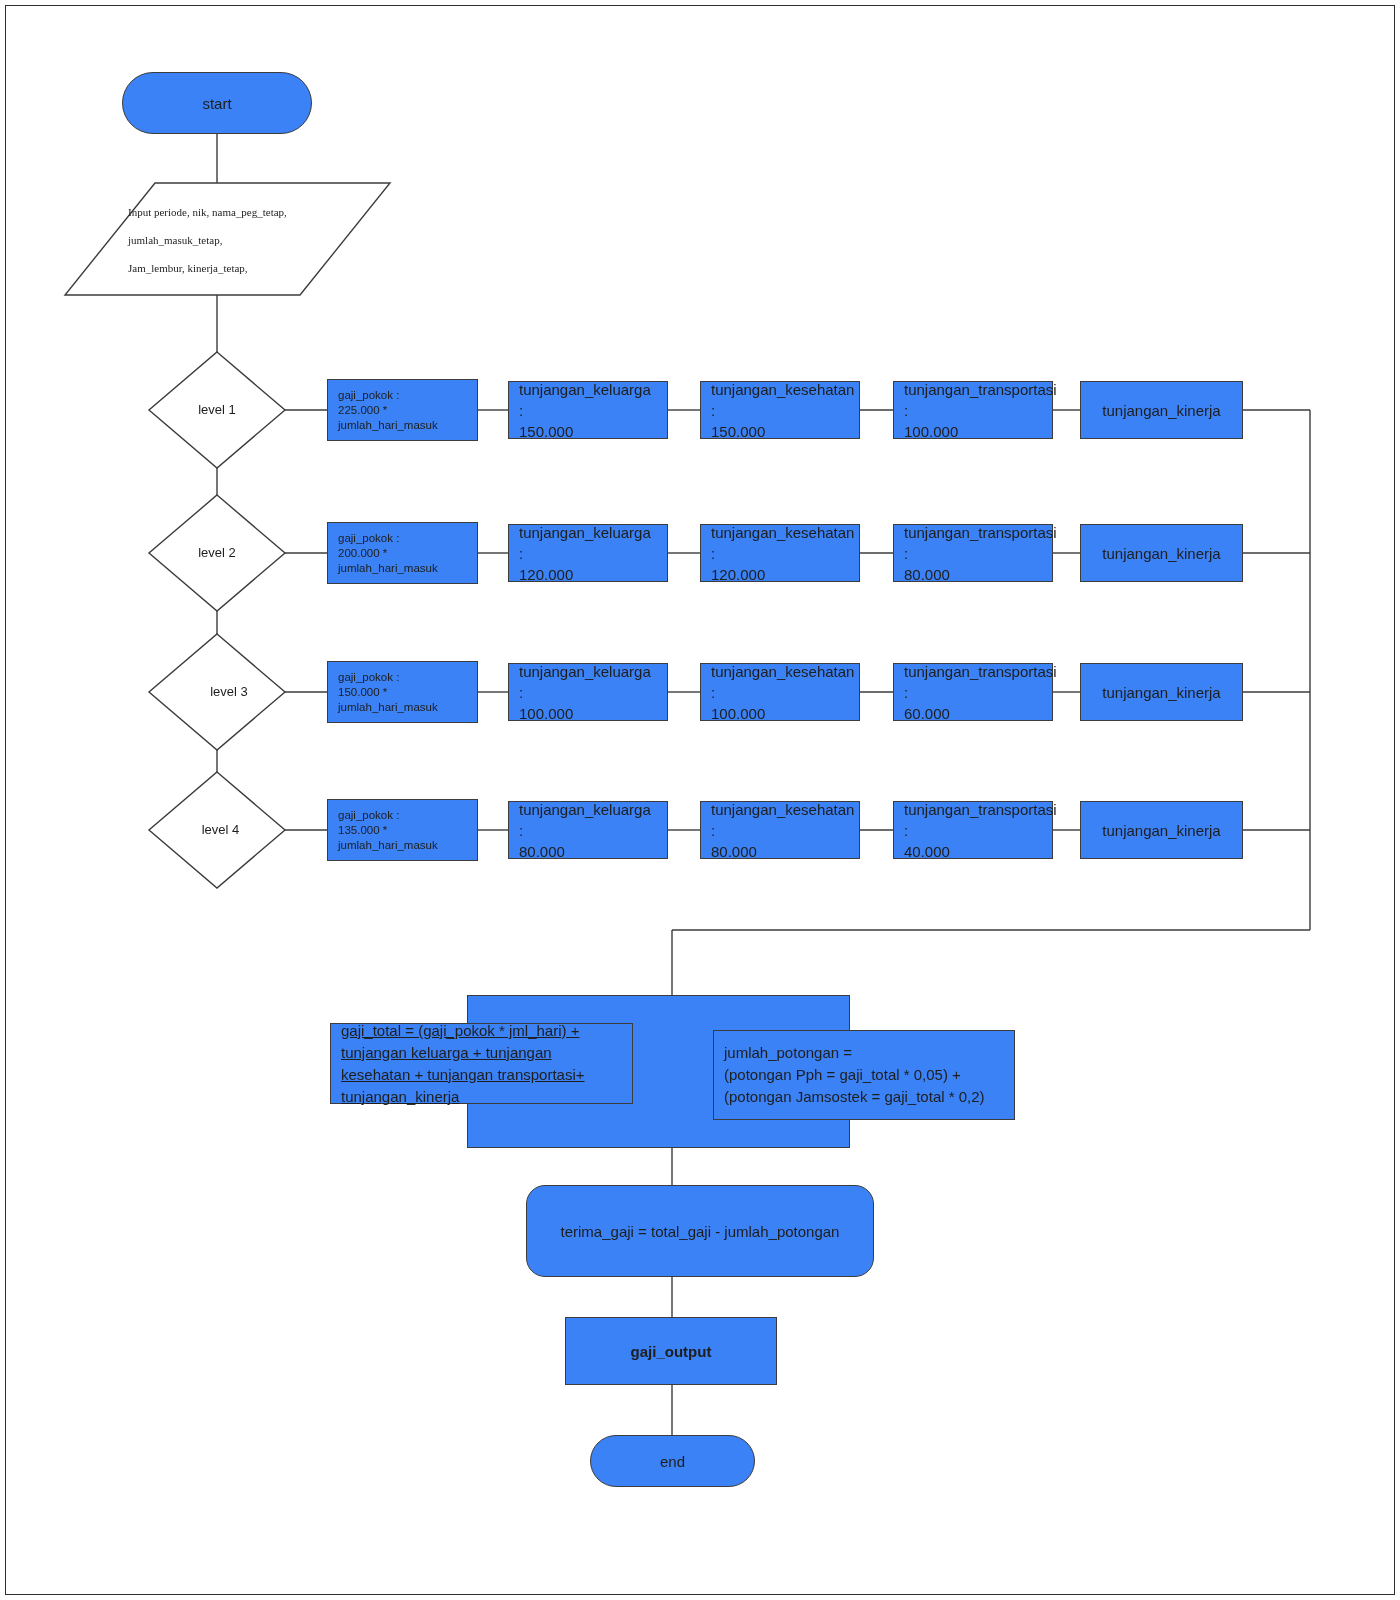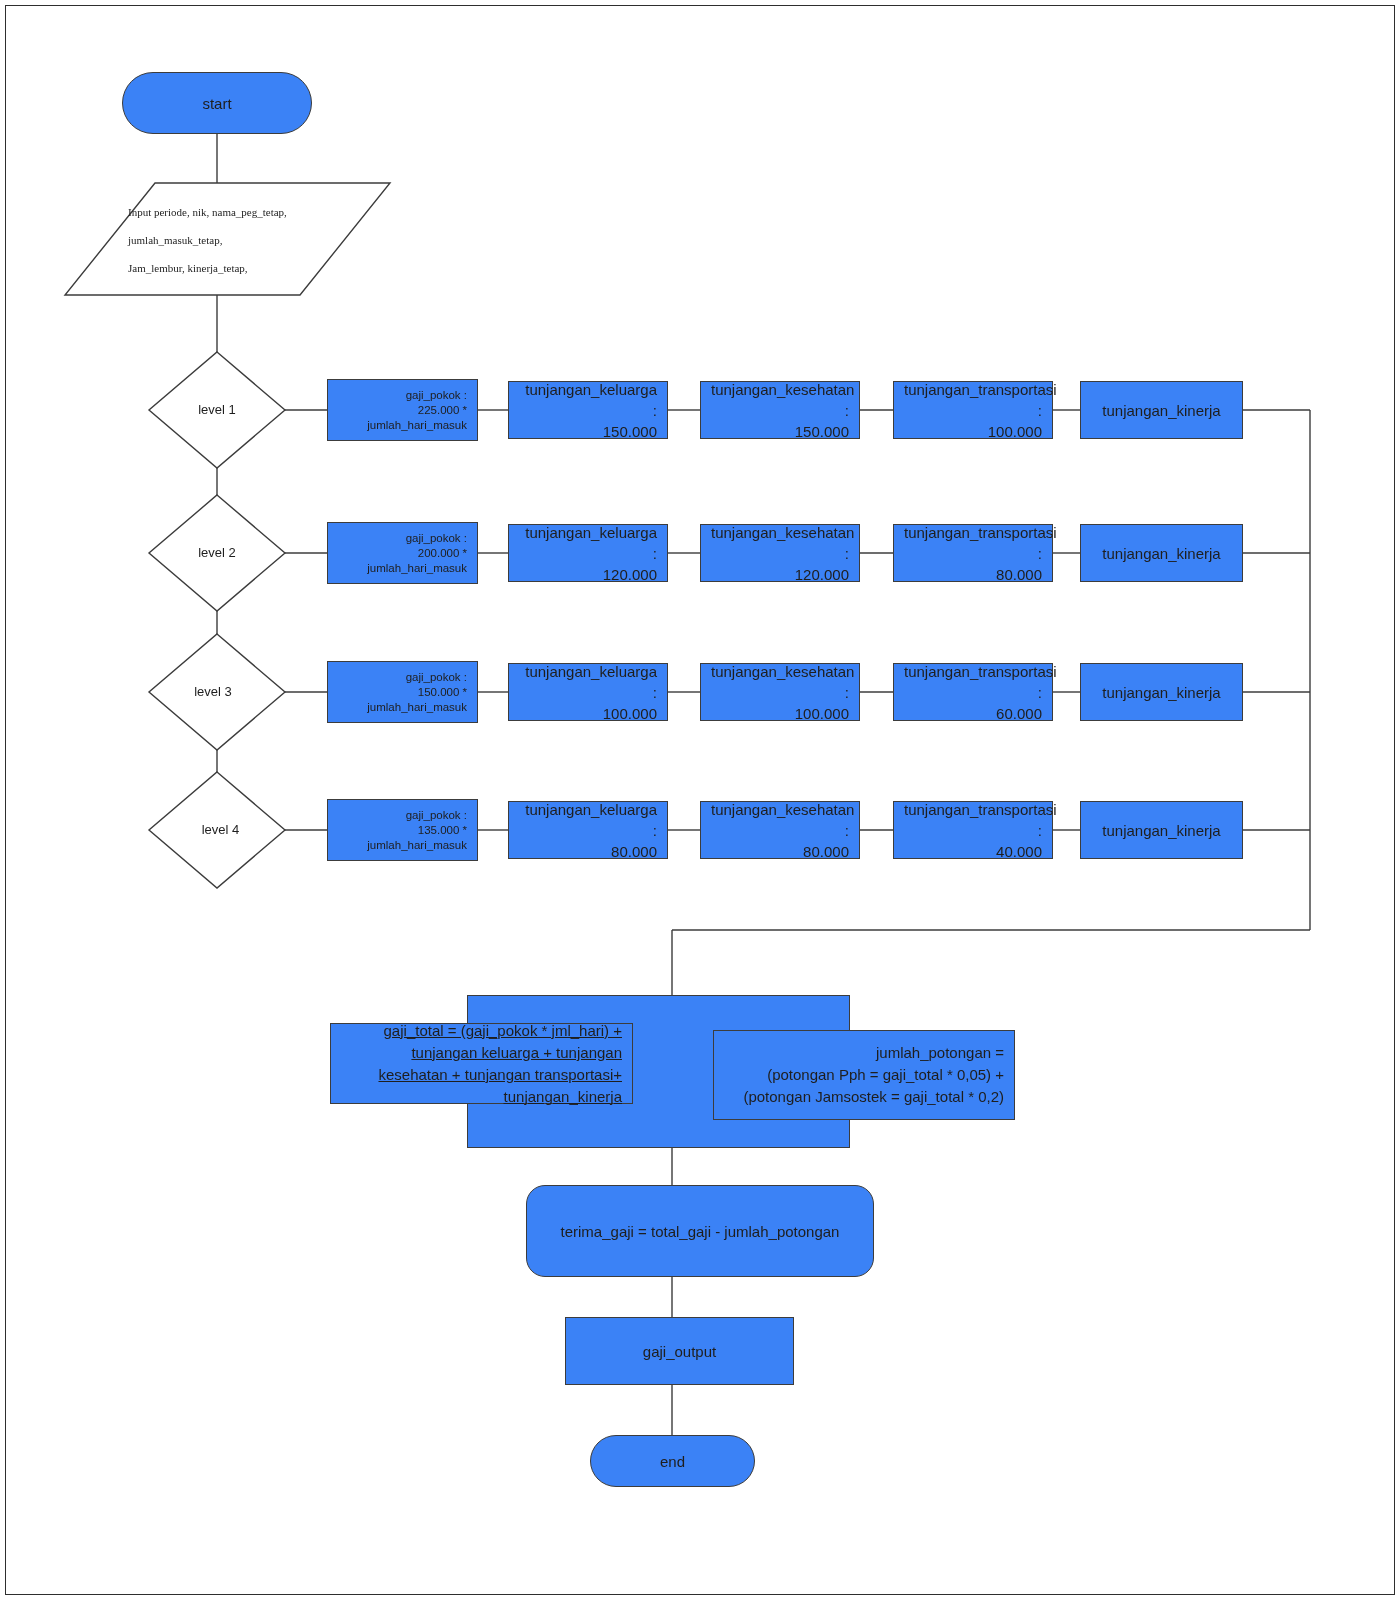--- a/index.html
+++ b/index.html
@@ -12,21 +12,21 @@
     position:absolute; left:5px; top:5px; width:1390px; height:1590px;
     border:1.5px solid #2e2e2e; background:#ffffff;
   }
   svg.wires { position:absolute; left:0; top:0; }
   .node {
     position:absolute; border:1.4px solid #3c3c3c; background:#3b82f6;
     display:flex; flex-direction:column; justify-content:center;
   }
   .stadium { border-radius:999px; align-items:center; }
   .center  { align-items:center; text-align:center; }
-  .padded  { padding:0 10px;text-align:right; }
+  .padded  { padding:0 10px; }
   .fs15 { font-size:15px; line-height:21px; }
   .fs11 { font-size:11.5px; line-height:15px; }
   span.line { display:block; }
   .diamond-label {
     position:absolute; width:130px; text-align:center;
     font-size:13px; line-height:20px;
   }
   .free-text {
     position:absolute; font-size:11px; line-height:28px;font-family:Liberation Serif, serif;
   }
@@ -93,21 +93,21 @@
 </div>
 
 <div class="free-text" style="left:128px; top:198px;">
   <span class="line">Input periode, nik, nama_peg_tetap,</span>
   <span class="line">jumlah_masuk_tetap,</span>
   <span class="line">Jam_lembur, kinerja_tetap,</span>
 </div>
 
 <div class="diamond-label" style="left:152px; top:400px;">level 1</div>
 <div class="diamond-label" style="left:152px; top:543px;">level 2</div>
-<div class="diamond-label" style="left:148px; top:682px;">level 3</div>
+<div class="diamond-label" style="left:164px; top:682px;">level 3</div>
 <div class="diamond-label" style="left:152px; top:820px;padding-left:7px;">level 4</div>
 
 <div class="node padded fs11" style="left:327px; top:379px; width:151px; height:62px;">
   <span class="line">gaji_pokok :</span>
   <span class="line">225.000 * jumlah_hari_masuk</span>
 </div>
 <div class="node padded fs15" style="left:508px; top:381px; width:160px; height:58px;">
   <span class="line">tunjangan_keluarga :</span>
   <span class="line">150.000</span>
 </div>
@@ -195,19 +195,19 @@
 <div class="node padded fs15" style="left:713px; top:1030px; width:302px; height:90px; line-height:22px;">
   <span class="line">jumlah_potongan =</span>
   <span class="line">(potongan Pph = gaji_total * 0,05) +</span>
   <span class="line">(potongan Jamsostek = gaji_total * 0,2)</span>
 </div>
 
 <div class="node center fs15" style="left:526px; top:1185px; width:348px; height:92px;border-radius:19px;">
   <span class="line">terima_gaji = total_gaji - jumlah_potongan</span>
 </div>
 
-<div class="node center fs15" style="left:565px; top:1317px; width:229px; height:68px;">
+<div class="node center fs15" style="left:565px; top:1317px; width:212px; height:68px;font-weight:bold;">
   <span class="line">gaji_output</span>
 </div>
 
 <div class="node stadium fs15" style="left:590px; top:1435px; width:165px; height:52px;">
   <span class="line">end</span>
 </div>
 
 </body></html>

